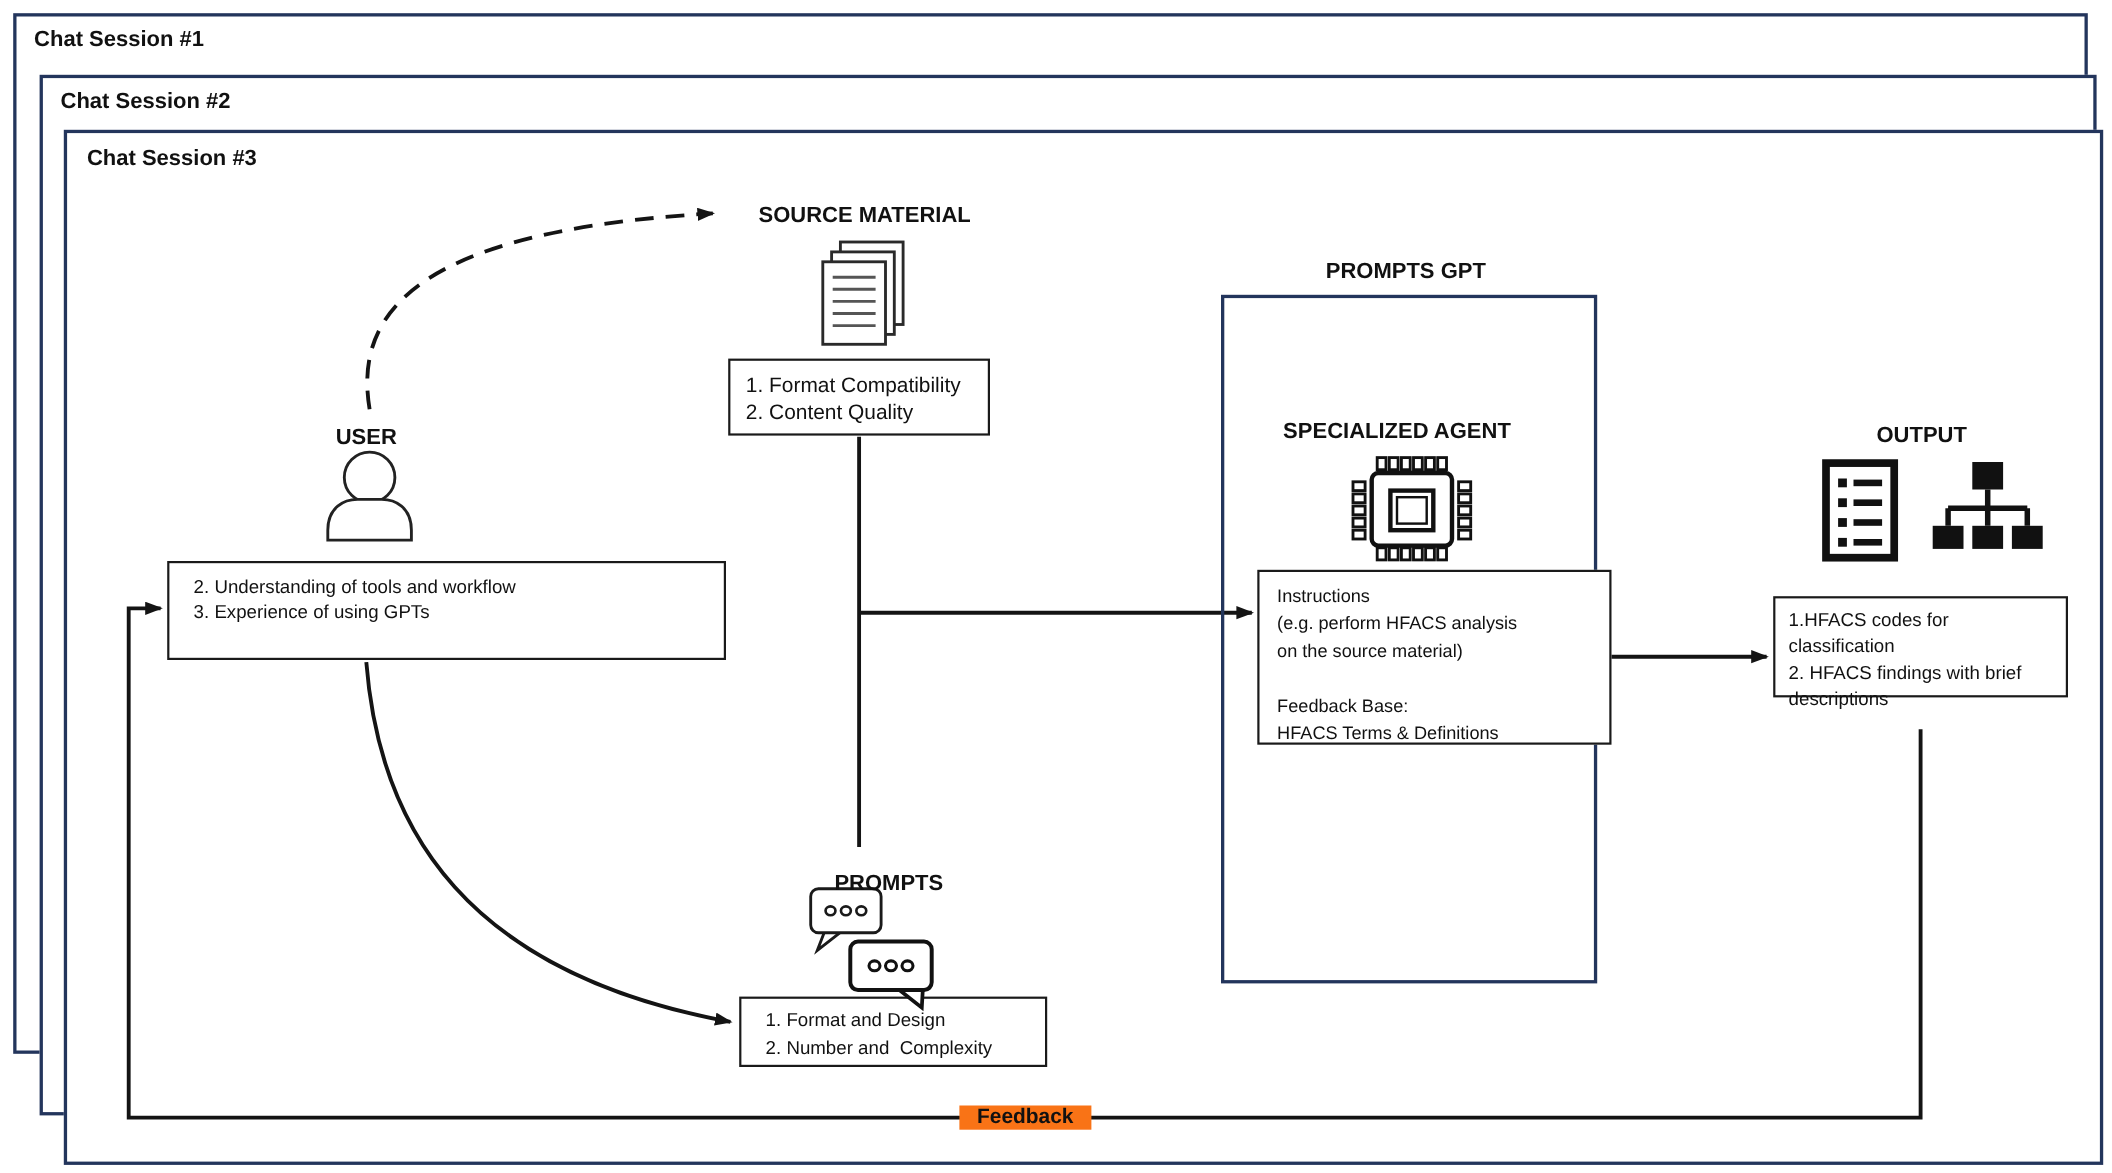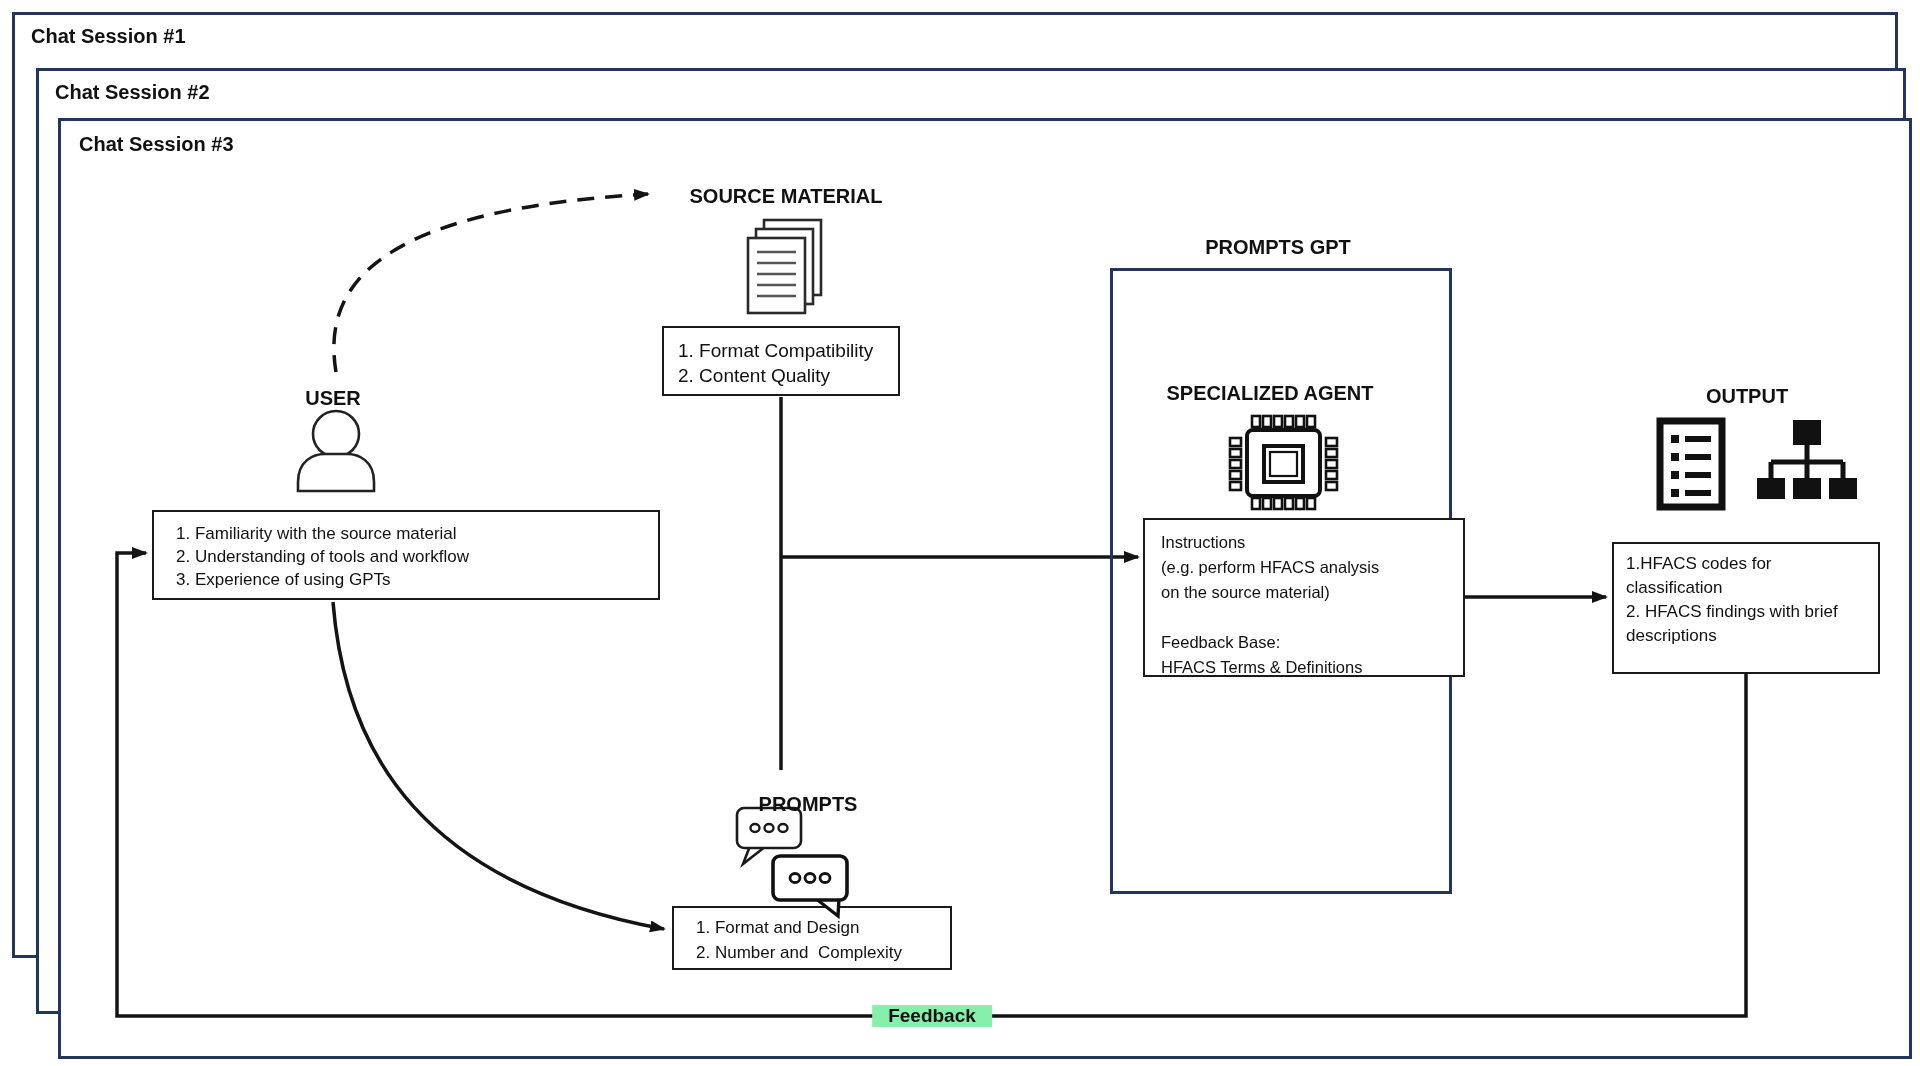--- a/index.html
+++ b/index.html
@@ -22,34 +22,34 @@
     border:3px solid #23355c;box-sizing:border-box;background:transparent;z-index:4;}
 
   .nbox{position:absolute;background:#fff;border:2px solid #1a1a1a;box-sizing:border-box;z-index:5;}
   .nbox .line{white-space:pre;}
   .box-source{left:662px;top:326px;width:238px;height:70px;padding:10px 0 0 14px;font-size:19px;}
   .box-source .line{line-height:25px;min-height:25px;}
   .box-user{left:152px;top:510px;width:508px;height:90px;padding:10px 0 0 22px;font-size:17px;}
   .box-user .line{line-height:23px;min-height:23px;}
   .box-instr{left:1143px;top:518px;width:322px;height:159px;padding:10px 0 0 16px;font-size:16.5px;}
   .box-instr .line{line-height:25px;min-height:25px;}
-  .box-output{left:1612px;top:542px;width:268px;height:132px;padding:8px 0 0 12px;font-size:17px;}
+  .box-output{left:1612px;top:542px;width:268px;height:92px;padding:8px 0 0 12px;font-size:17px;}
   .box-output .line{line-height:24px;min-height:24px;}
   .box-prompts{left:672px;top:906px;width:280px;height:64px;padding:7px 0 0 22px;font-size:17px;}
   .box-prompts .line{line-height:25px;min-height:25px;}
 
   .hlabel{position:absolute;transform:translate(-50%,-50%);font-weight:bold;font-size:20px;
     white-space:pre;z-index:7;}
   .lbl-source{left:786px;top:196px;}
   .lbl-user{left:333px;top:398px;}
   .lbl-parent{left:1278px;top:247px;}
   .lbl-agent{left:1270px;top:393px;}
   .lbl-output{left:1747px;top:396px;}
   .lbl-prompts{left:776px;top:804px;margin-left:32px;}
-  .lbl-feedback{left:932px;top:1016px;background:#86efac;padding:0 16px;font-size:19px;z-index:7;}
+  .lbl-feedback{left:932px;top:1016px;background:#f97316;padding:0 16px;font-size:19px;z-index:7;}
 </style>
 </head>
 <body>
 
 <div id="stage">
 
   <div class="session s1">
     <div class="session-label">Chat Session #1</div>
   </div>
   <div class="session s2">
@@ -82,21 +82,20 @@
   <div class="hlabel lbl-output">OUTPUT</div>
   <div class="hlabel lbl-prompts">PROMPTS</div>
   <div class="hlabel lbl-feedback">Feedback</div>
 
   <div class="nbox box-source">
     <div class="line">1. Format Compatibility</div>
     <div class="line">2. Content Quality</div>
   </div>
 
   <div class="nbox box-user">
-    <div class="line">1. Familiarity with the source material</div>
     <div class="line">2. Understanding of tools and workflow</div>
     <div class="line">3. Experience of using GPTs</div>
   </div>
 
   <div class="nbox box-instr">
     <div class="line">Instructions</div>
     <div class="line">(e.g. perform HFACS analysis</div>
     <div class="line">on the source material)</div>
     <div class="line"></div>
     <div class="line">Feedback Base:</div>

